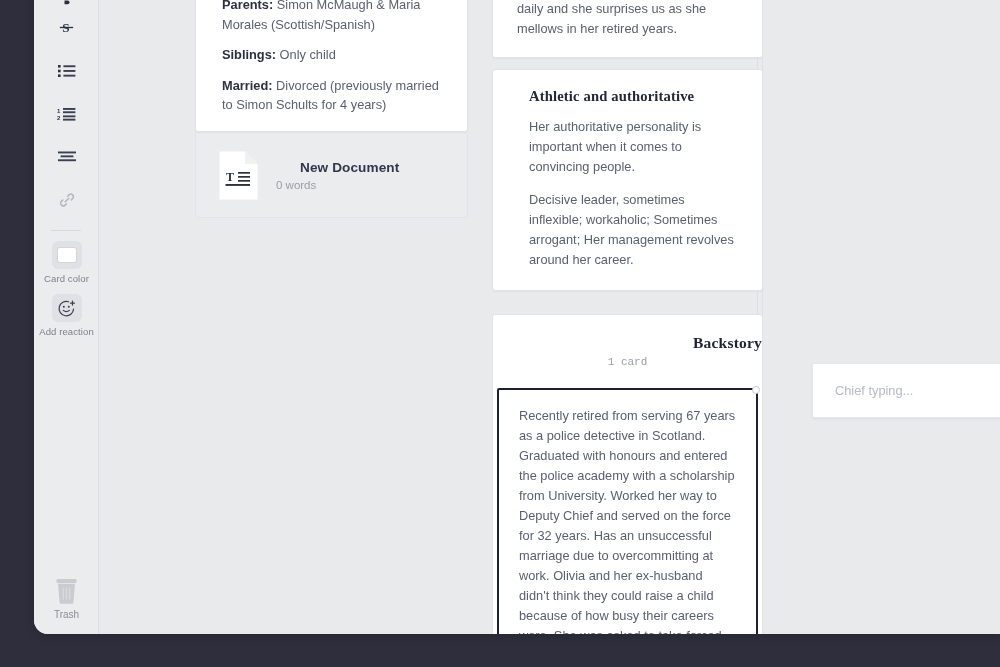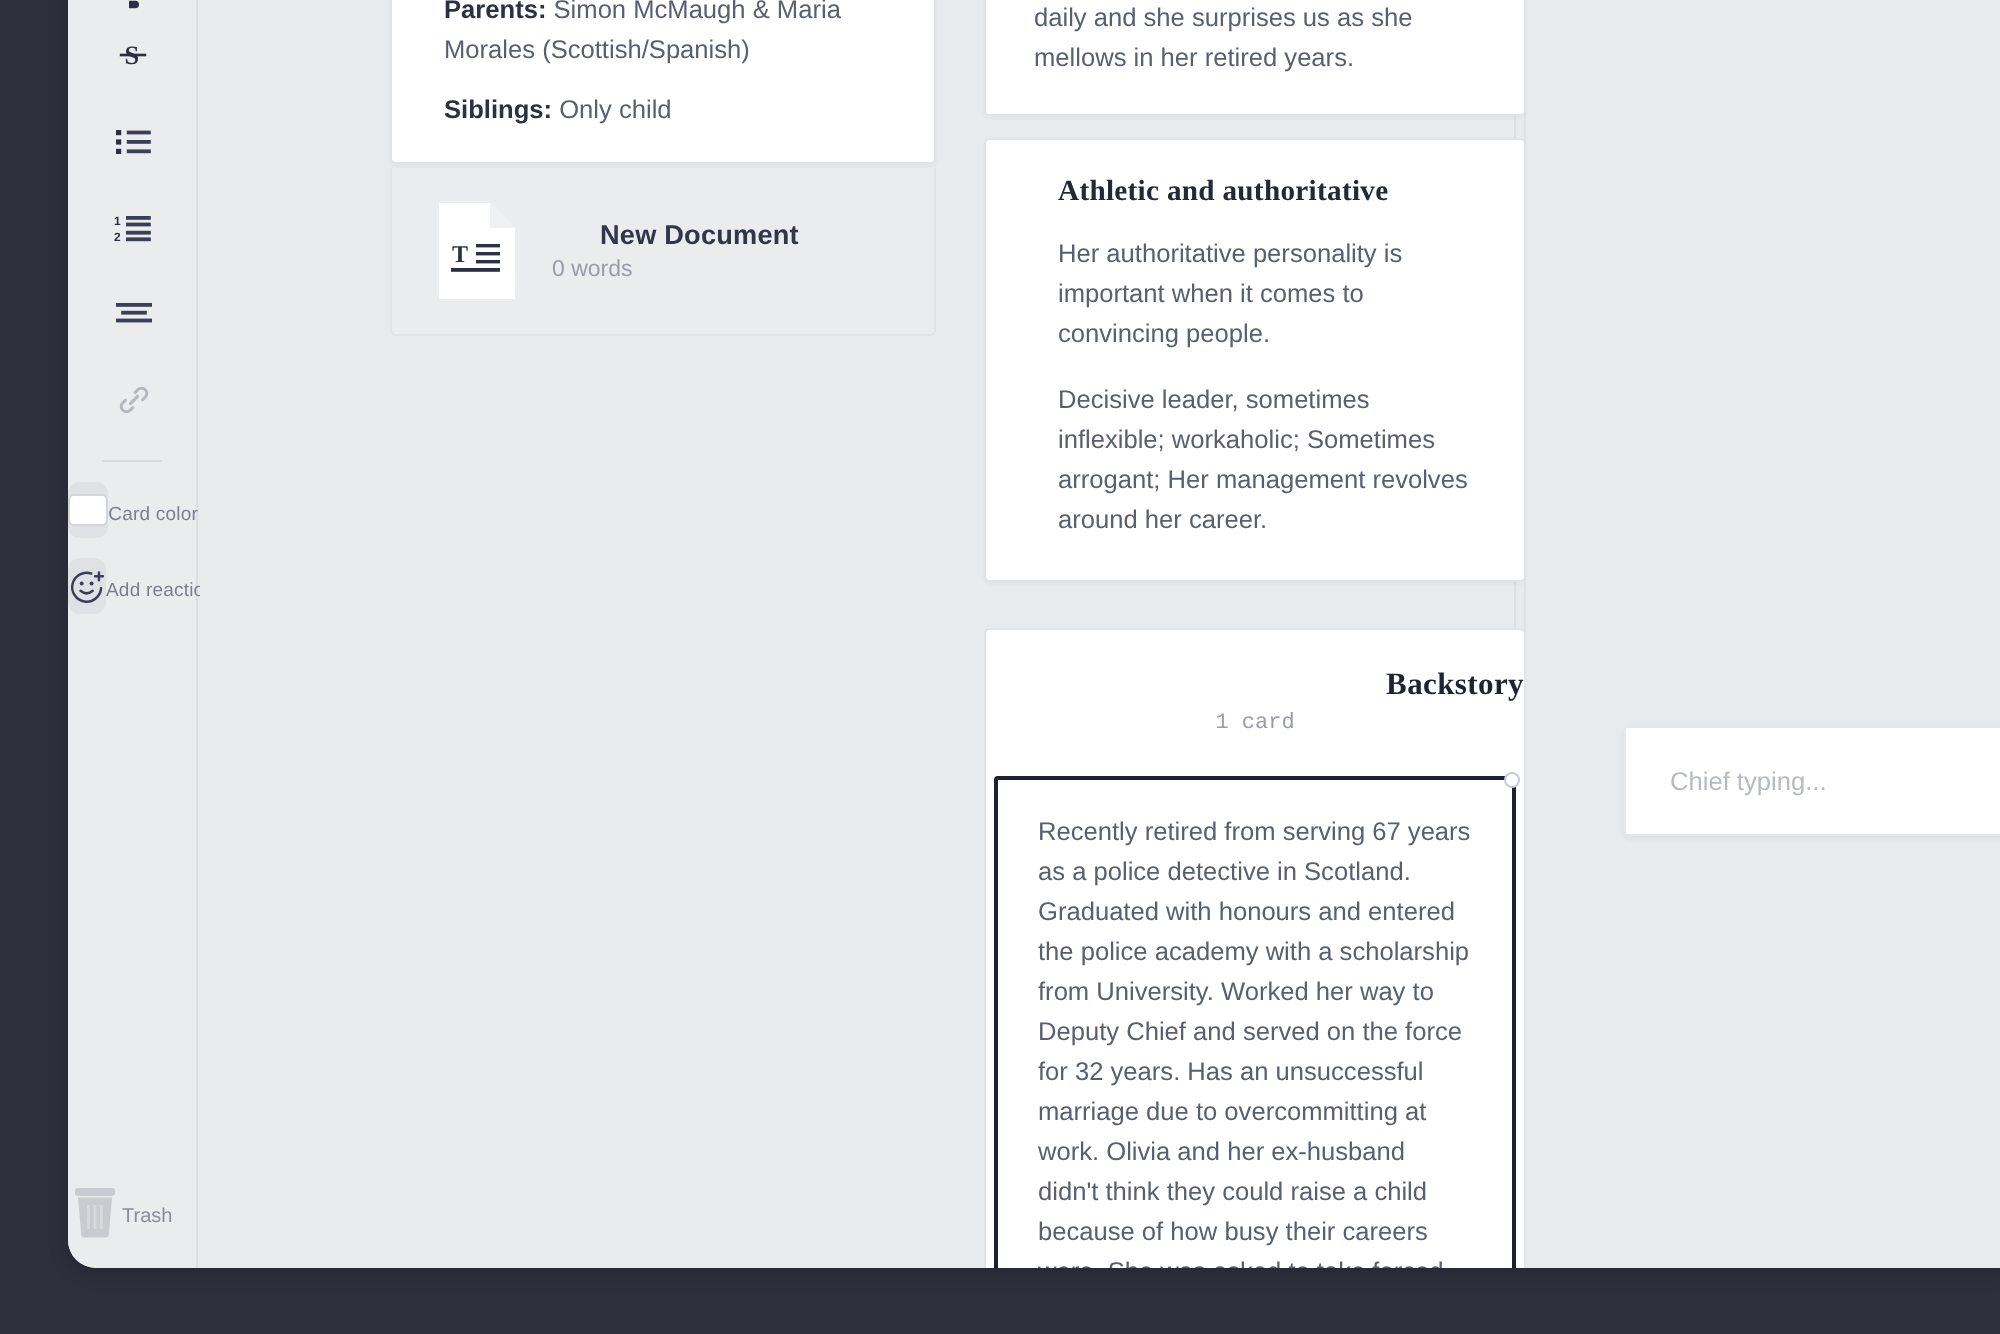--- a/index.html
+++ b/index.html
@@ -58,21 +58,21 @@
   .tool-divider {
     width: 30px;
     height: 1px;
     background: #d7d9dd;
     margin: 9px auto 10px auto;
   }
 
   .labeled-tool {
     width: 65px;
     display: flex;
-    flex-direction: row;
+    flex-direction: column;
     align-items: center;
     margin-bottom: 10px;
   }
   .labeled-tool .chip {
     width: 30px;
     height: 28px;
     border-radius: 6px;
     background: #e0e1e4;
     display: flex;
     align-items: center;
@@ -92,21 +92,21 @@
     letter-spacing: 0.1px;
     white-space: nowrap;
   }
 
   #trash-tool {
     position: absolute;
     left: 0;
     bottom: 14px;
     width: 65px;
     display: flex;
-    flex-direction: row;
+    flex-direction: column;
     align-items: center;
   }
   #trash-tool .tool-label {
     font-size: 10px;
     color: #8a8d99;
     margin-top: 4px;
   }
 
   
   #board {
@@ -373,20 +373,23 @@
       <div id="board-scroll-edge"></div>
 
       <div class="column" id="col-profile">
         <div class="card">
           <div class="card-body">
             <div class="field-line">
               <b>Parents:</b><span> Simon McMaugh &amp; Maria Morales (Scottish/Spanish)</span>
             </div>
             <div class="field-line">
               <b>Siblings:</b><span> Only child</span>
+            </div>
+            <div class="field-line">
+              <b>Married:</b><span> Divorced (previously married to Simon Schults for 4 years)</span>
             </div>
           </div>
         </div>
 
         <div class="attachment">
           <svg class="doc-icon" viewBox="0 0 41 51">
             <path d="M1 1 h26 l13 13 v36 H1 z" fill="#ffffff" stroke="#eceded" stroke-width="1"></path>
             <path d="M27 1 v13 h13 z" fill="#f0f1f2"></path>
             <text x="8" y="31" font-family="Liberation Serif, serif" font-size="12" font-weight="bold" fill="#2c3042">T</text>
             <rect x="20" y="22" width="12" height="1.7" fill="#2c3042"></rect>

